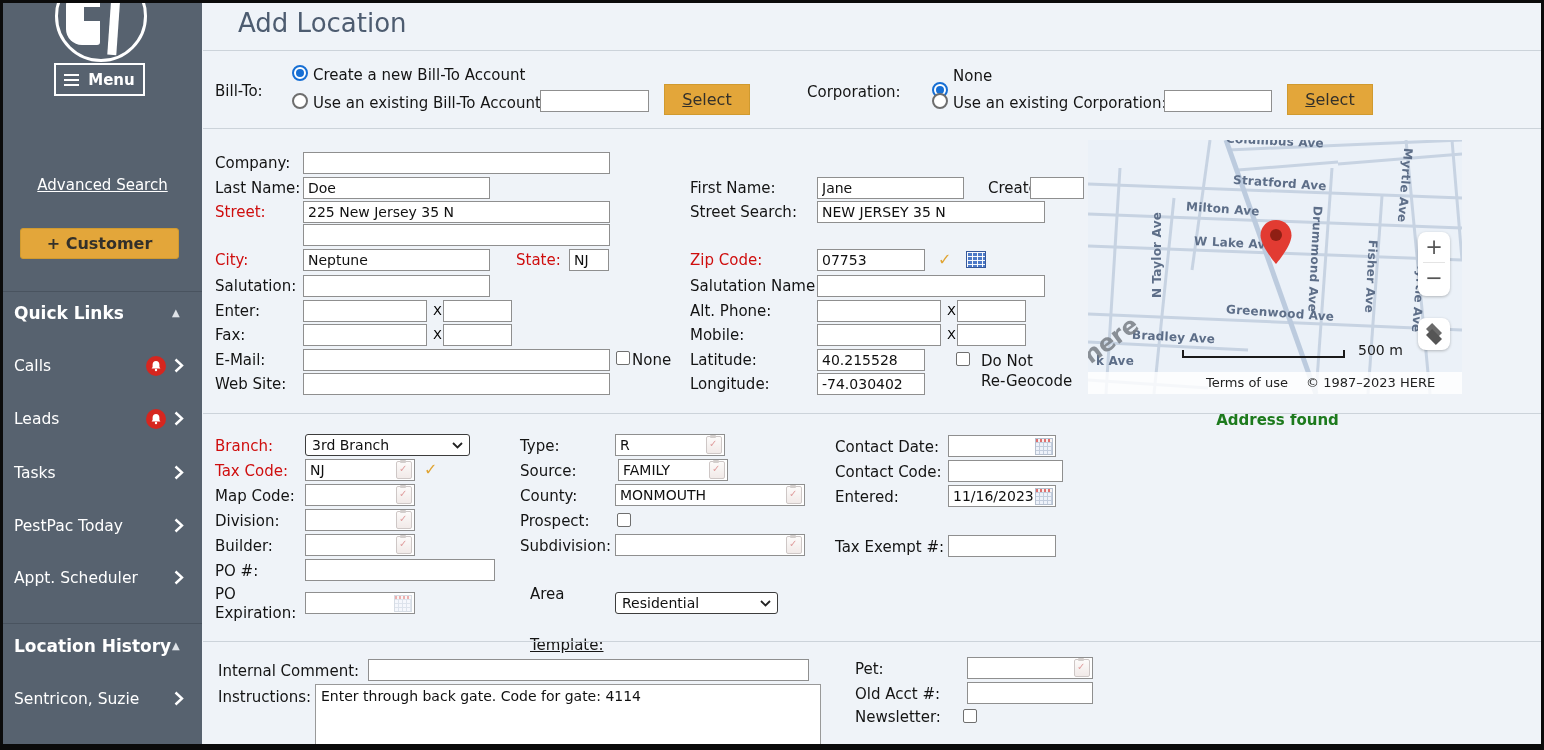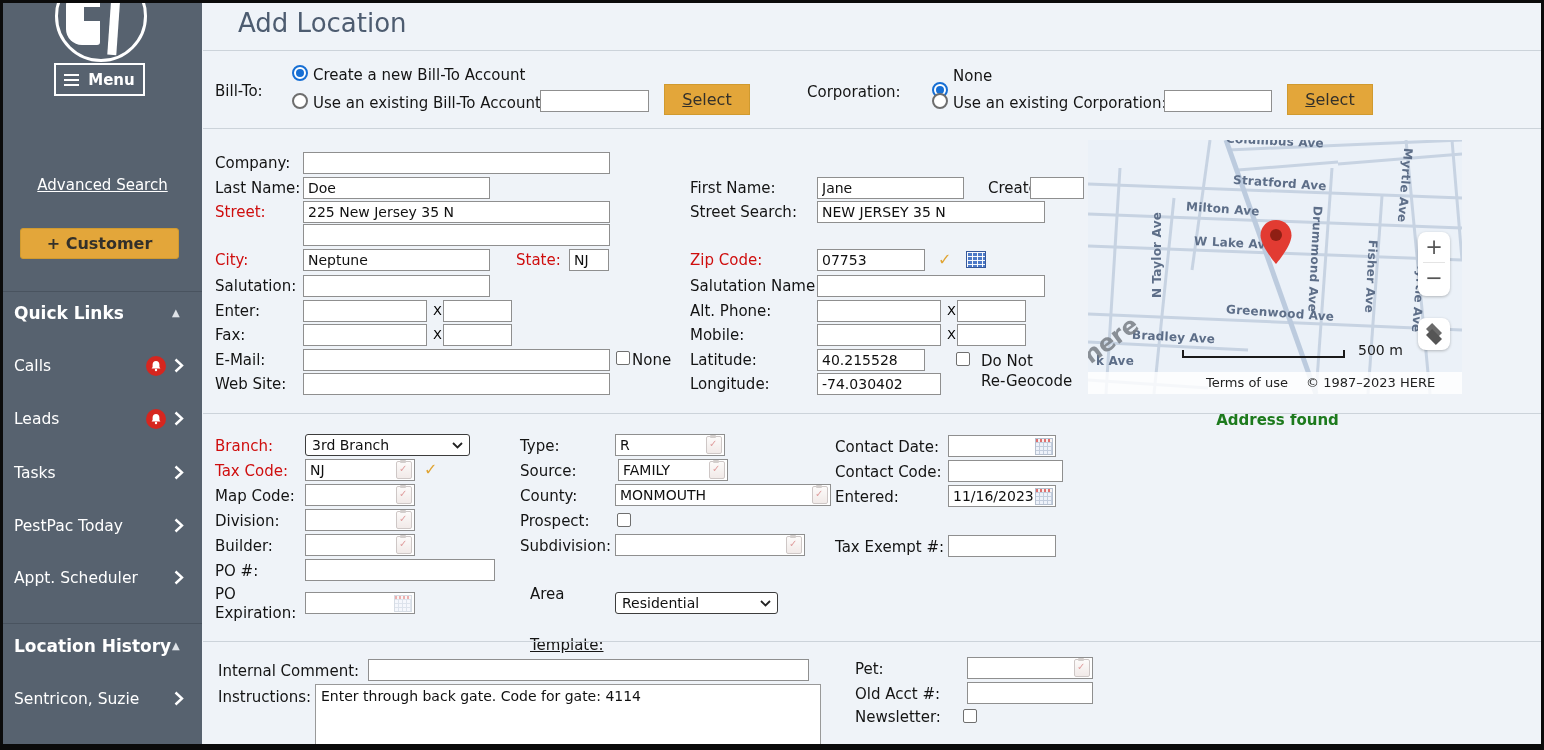--- a/index.html
+++ b/index.html
@@ -228,21 +228,21 @@
   <div class="a" style="left:947px;top:327px;font-size:13px;">X</div>
   <input class="a tin" style="left: 957px; top: 324px; width: 69px;" value="">
 
   <div class="a lbl" style="left:690px;top:351px;">Latitude:</div>
   <input class="a tin" style="left: 817px; top: 349px; width: 108px;" value="40.215528">
   <div class="a chk" style="left:956px;top:352px;"></div>
   <div class="a lbl" style="left:981px;top:352px;">Do Not</div>
   <div class="a lbl" style="left:981px;top:372px;">Re-Geocode</div>
 
   <div class="a lbl" style="left:690px;top:375px;">Longitude:</div>
-  <input class="a tin" style="left: 817px; top: 373px; width: 124px;" value="-74.030402">
+  <input class="a tin" style="left: 817px; top: 373px; width: 108px;" value="-74.030402">
 
   <div class="a map">
     <svg width="374" height="254" viewBox="0 0 374 254" style="position:absolute;left:0;top:0;">
       <g stroke="#c7d3e2" stroke-width="3">
         <line x1="140" y1="10" x2="374" y2="0"></line>
         <line x1="0" y1="44" x2="374" y2="58"></line>
         <line x1="0" y1="74" x2="374" y2="88"></line>
         <line x1="0" y1="106" x2="374" y2="120"></line>
         <line x1="0" y1="174" x2="374" y2="190"></line>
         <line x1="0" y1="202" x2="160" y2="210"></line>
@@ -352,21 +352,21 @@
     <span class="clip"></span>
   </div>
 
   <div class="a lbl" style="left:520px;top:462px;">Source:</div>
   <div class="a wrap" style="left:618px;top:459px;width:110px;">
     <span class="val">FAMILY</span>
     <span class="clip"></span>
   </div>
 
   <div class="a lbl" style="left:520px;top:487px;">County:</div>
-  <div class="a wrap" style="left:615px;top:484px;width:216px;">
+  <div class="a wrap" style="left:615px;top:484px;width:190px;">
     <span class="val">MONMOUTH</span>
     <span class="clip"></span>
   </div>
 
   <div class="a lbl" style="left:520px;top:512px;">Prospect:</div>
   <div class="a chk" style="left:617px;top:513px;"></div>
 
   <div class="a lbl" style="left:520px;top:537px;">Subdivision:</div>
   <div class="a wrap" style="left:615px;top:534px;width:190px;">
     <span class="val"></span>

